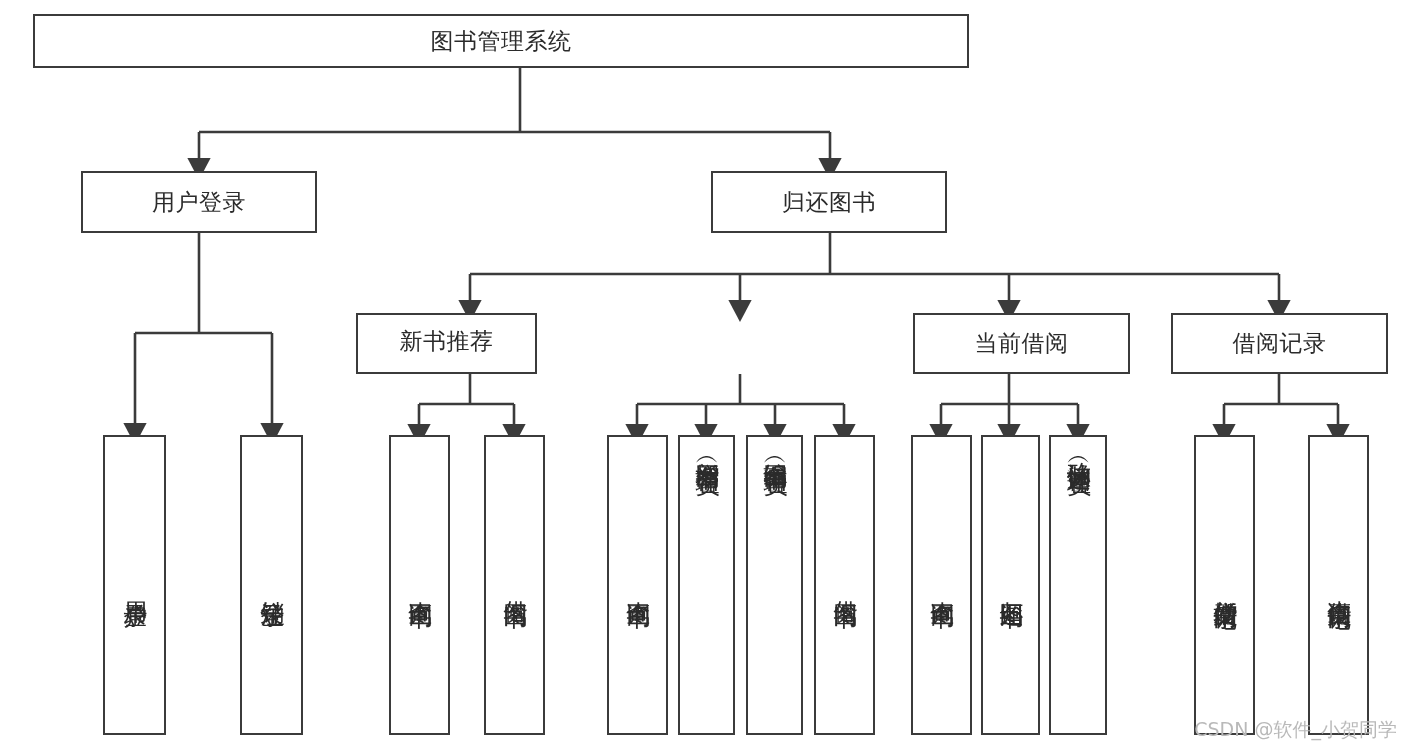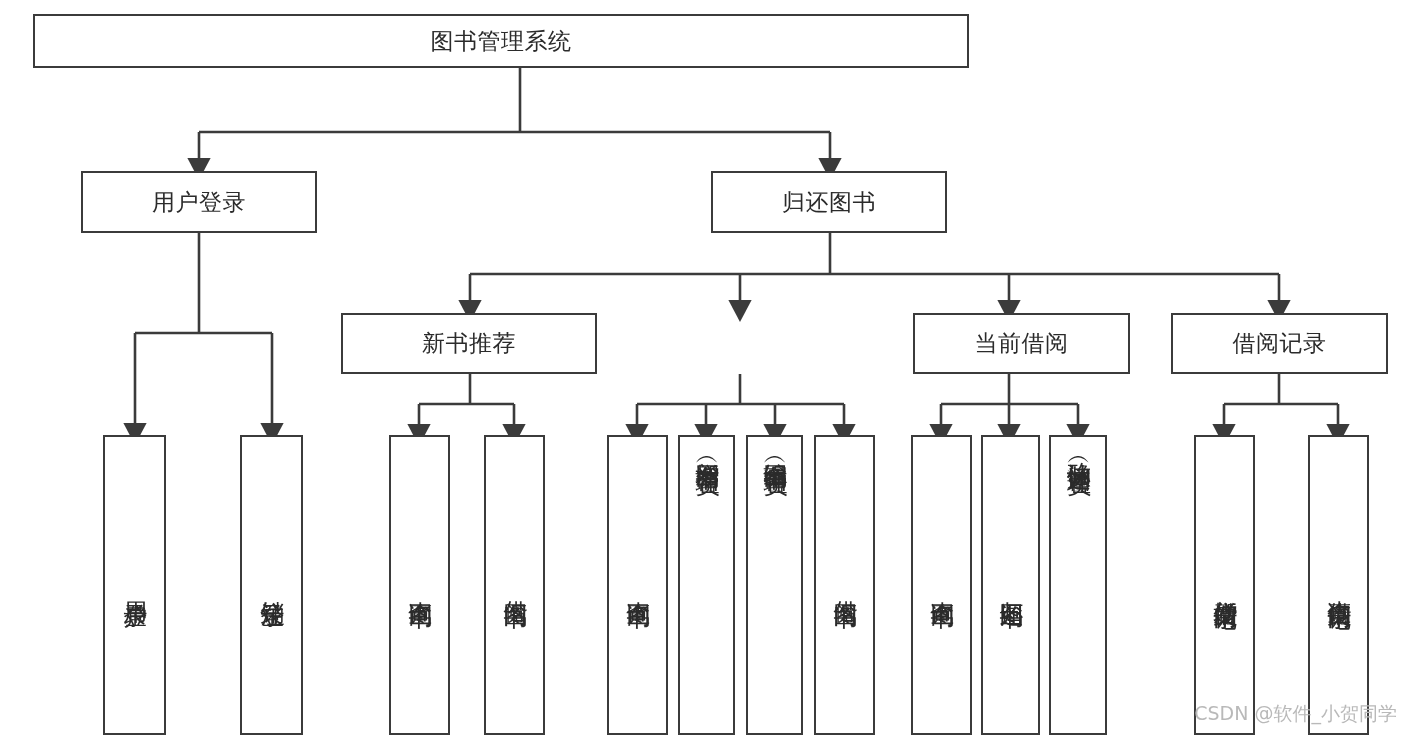--- a/index.html
+++ b/index.html
@@ -60,21 +60,21 @@
     letter-spacing: 1.5px;
     white-space: nowrap;
   }
   .node.vert.centered {
     align-items: center;
     padding-top: 0;
   }
   .watermark {
     position: absolute;
     right: 8px;
-    bottom: 20px;
+    bottom: 4px;
     font-size: 19px;
     color: #b9b9b9;
     white-space: nowrap;
     pointer-events: none;
   }
 </style>
 </head>
 <body>
 
 <div id="diagram-root">
@@ -134,21 +134,21 @@
   </div>
 
   <div class="node horiz" style="left:81px; top:171px; width:236px; height:62px;">
     <span class="node-label">用户登录</span>
   </div>
 
   <div class="node horiz" style="left:711px; top:171px; width:236px; height:62px;">
     <span class="node-label">归还图书</span>
   </div>
 
-  <div class="node horiz" style="left:341px; top:313px; width:256px; height:61px;">
+  <div class="node horiz" style="left:356px; top:313px; width:181px; height:61px;font-family:Liberation Mono, monospace;">
     <span class="node-label">新书推荐</span>
   </div>
 
 
   <div class="node horiz" style="left:901px; top:313px; width:217px; height:61px;margin-left:12px;">
     <span class="node-label">当前借阅</span>
   </div>
 
   <div class="node horiz" style="left:1171px; top:313px; width:217px; height:61px;">
     <span class="node-label">借阅记录</span>

